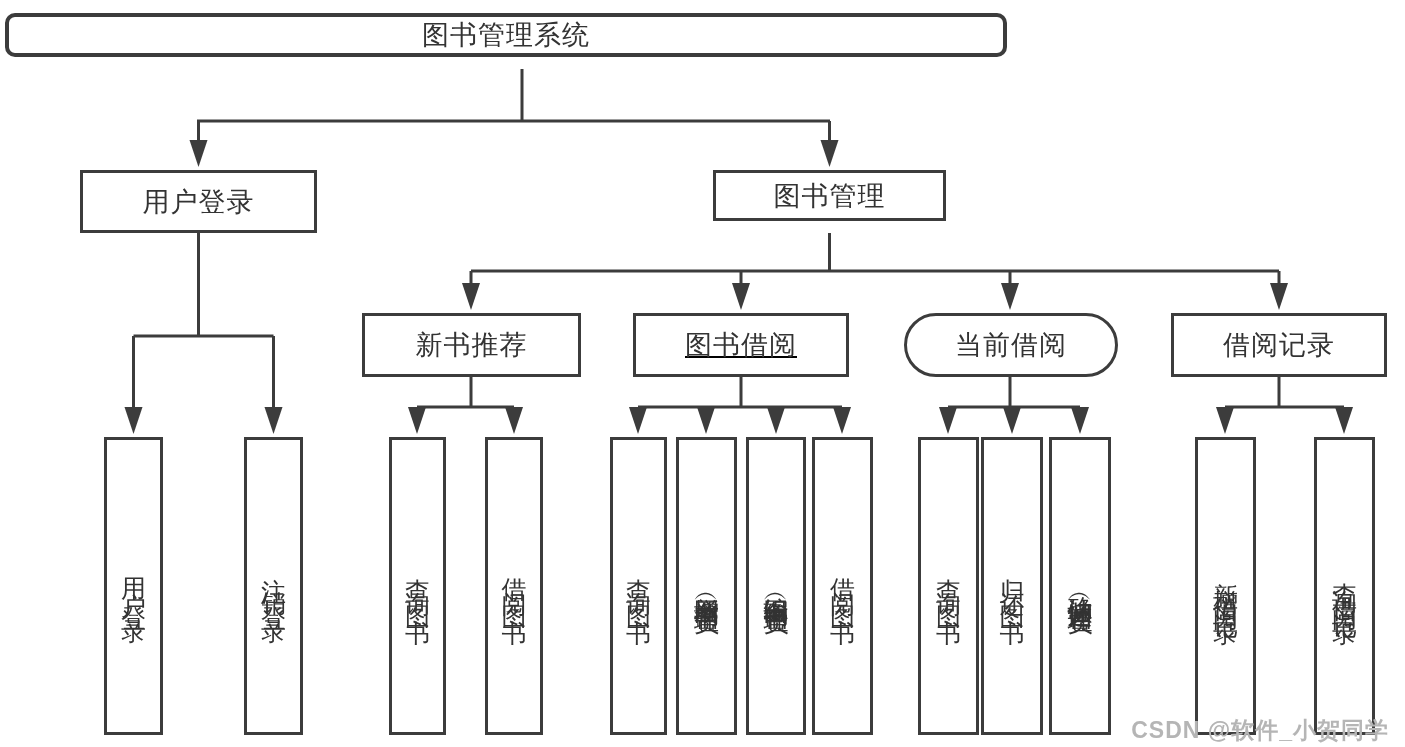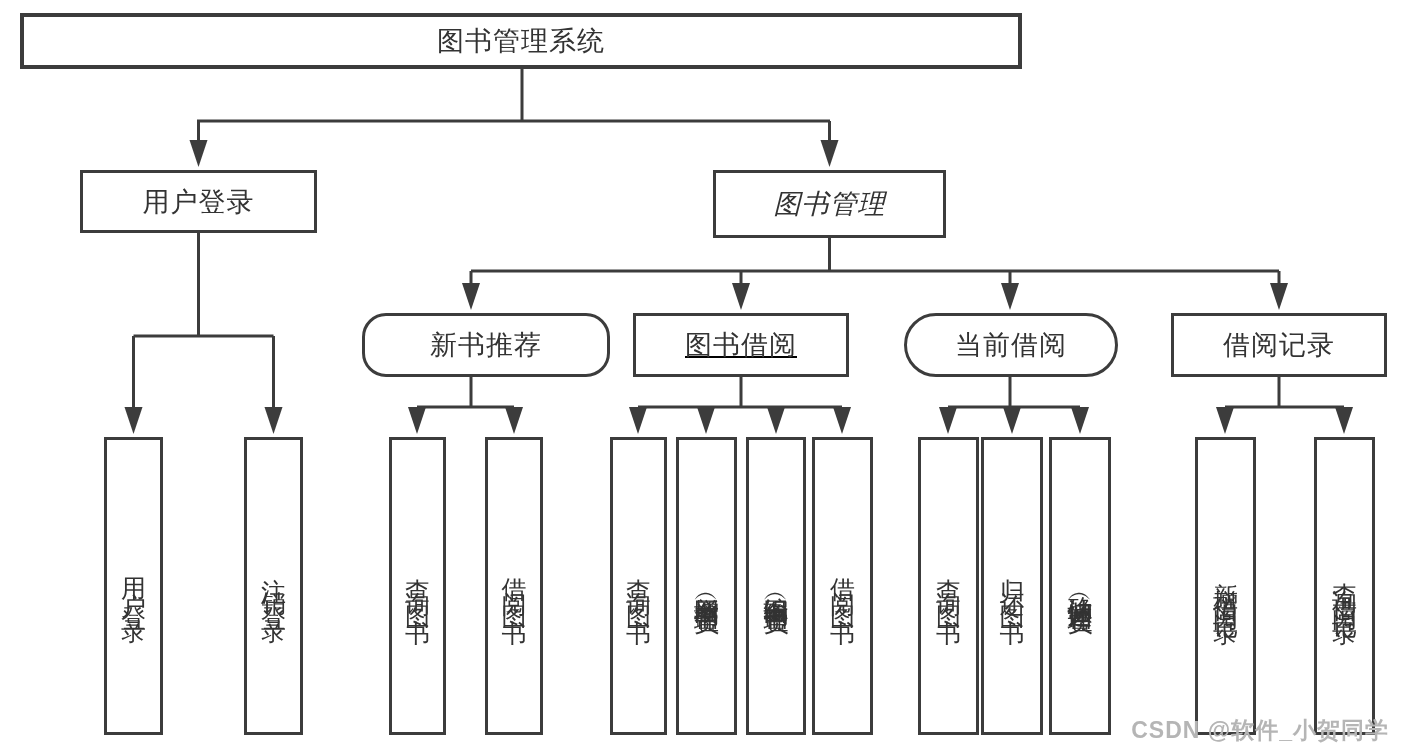--- a/index.html
+++ b/index.html
@@ -98,32 +98,32 @@
       <use href="#arr" x="776" y="434"></use>
       <use href="#arr" x="842" y="434"></use>
       <use href="#arr" x="948" y="434"></use>
       <use href="#arr" x="1012" y="434"></use>
       <use href="#arr" x="1080" y="434"></use>
       <use href="#arr" x="1225" y="434"></use>
       <use href="#arr" x="1344" y="434"></use>
     </g>
   </svg>
 
-  <div class="box root-box" style="left:20px; top:13px; width:1002px; height:56px;">
+  <div class="box root-box" style="left:5px; top:13px; width:1002px; height:44px;border-radius:10px;">
     <span class="h-label">图书管理系统</span>
   </div>
 
   <div class="box" style="left:80px; top:170px; width:237px; height:63px;">
     <span class="h-label">用户登录</span>
   </div>
-  <div class="box" style="left:713px; top:170px; width:233px; height:68px;font-style:italic;">
+  <div class="box" style="left:713px; top:170px; width:233px; height:51px;">
     <span class="h-label">图书管理</span>
   </div>
 
-  <div class="box" style="left:362px; top:313px; width:248px; height:64px;border-radius:24px;">
+  <div class="box" style="left:362px; top:313px; width:219px; height:64px;">
     <span class="h-label">新书推荐</span>
   </div>
   <div class="box" style="left:633px; top:313px; width:216px; height:64px;text-decoration:underline;">
     <span class="h-label">图书借阅</span>
   </div>
   <div class="box" style="left:904px; top:313px; width:214px; height:64px;border-radius:32px;">
     <span class="h-label">当前借阅</span>
   </div>
   <div class="box" style="left:1171px; top:313px; width:216px; height:64px;">
     <span class="h-label">借阅记录</span>

